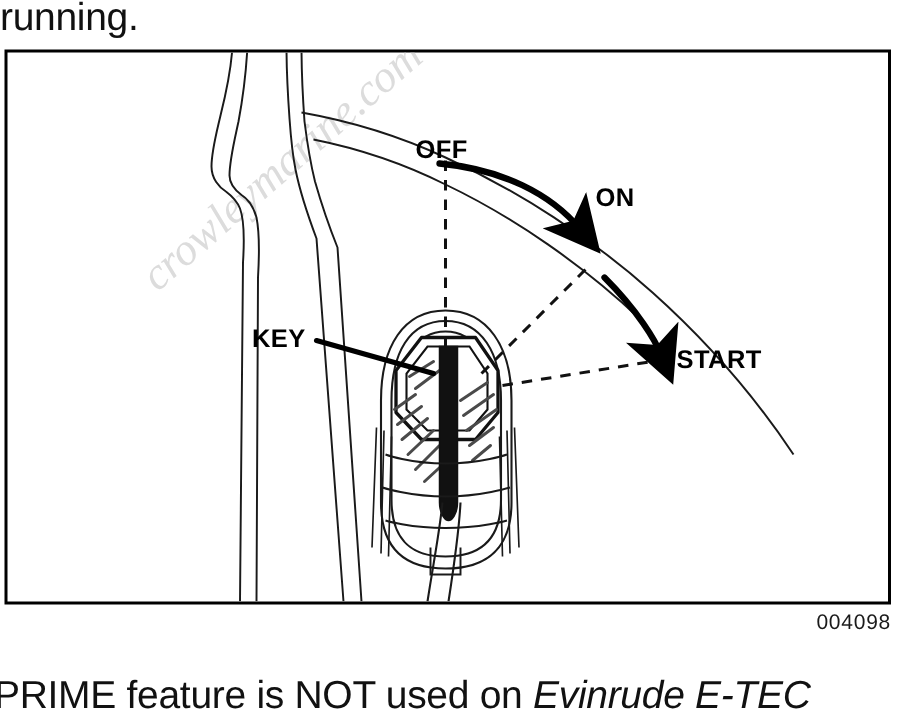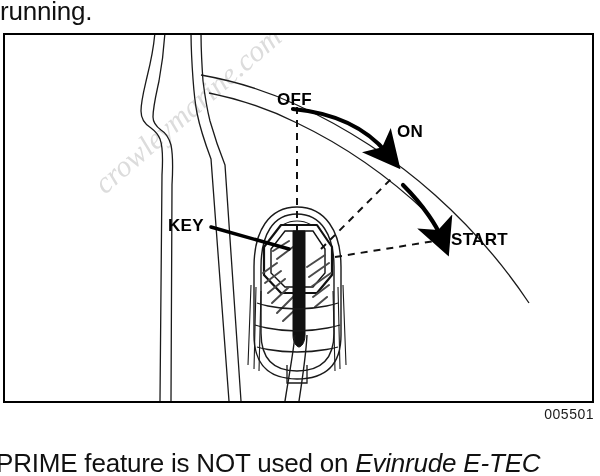--- a/index.html
+++ b/index.html
@@ -193,15 +193,15 @@
 
     <text x="392" y="102" class="lbl" font-family="'Liberation Sans', sans-serif" font-size="17" font-weight="bold" fill="#000000">ON</text>
 
     <text x="446" y="210" class="lbl" font-family="'Liberation Sans', sans-serif" font-size="17" font-weight="bold" fill="#000000">START</text>
 
     <text x="163" y="196" class="lbl" font-family="'Liberation Sans', sans-serif" font-size="17" font-weight="bold" fill="#000000">KEY</text>
 
   </svg>
 </div>
 
-<div id="figure-number">005501</div>
+<div id="figure-number">004098</div>
 
 <div id="bottom-text"><span>PRIME feature is NOT used on </span><span class="it">Evinrude E-TEC</span></div>
 
 </body></html>

